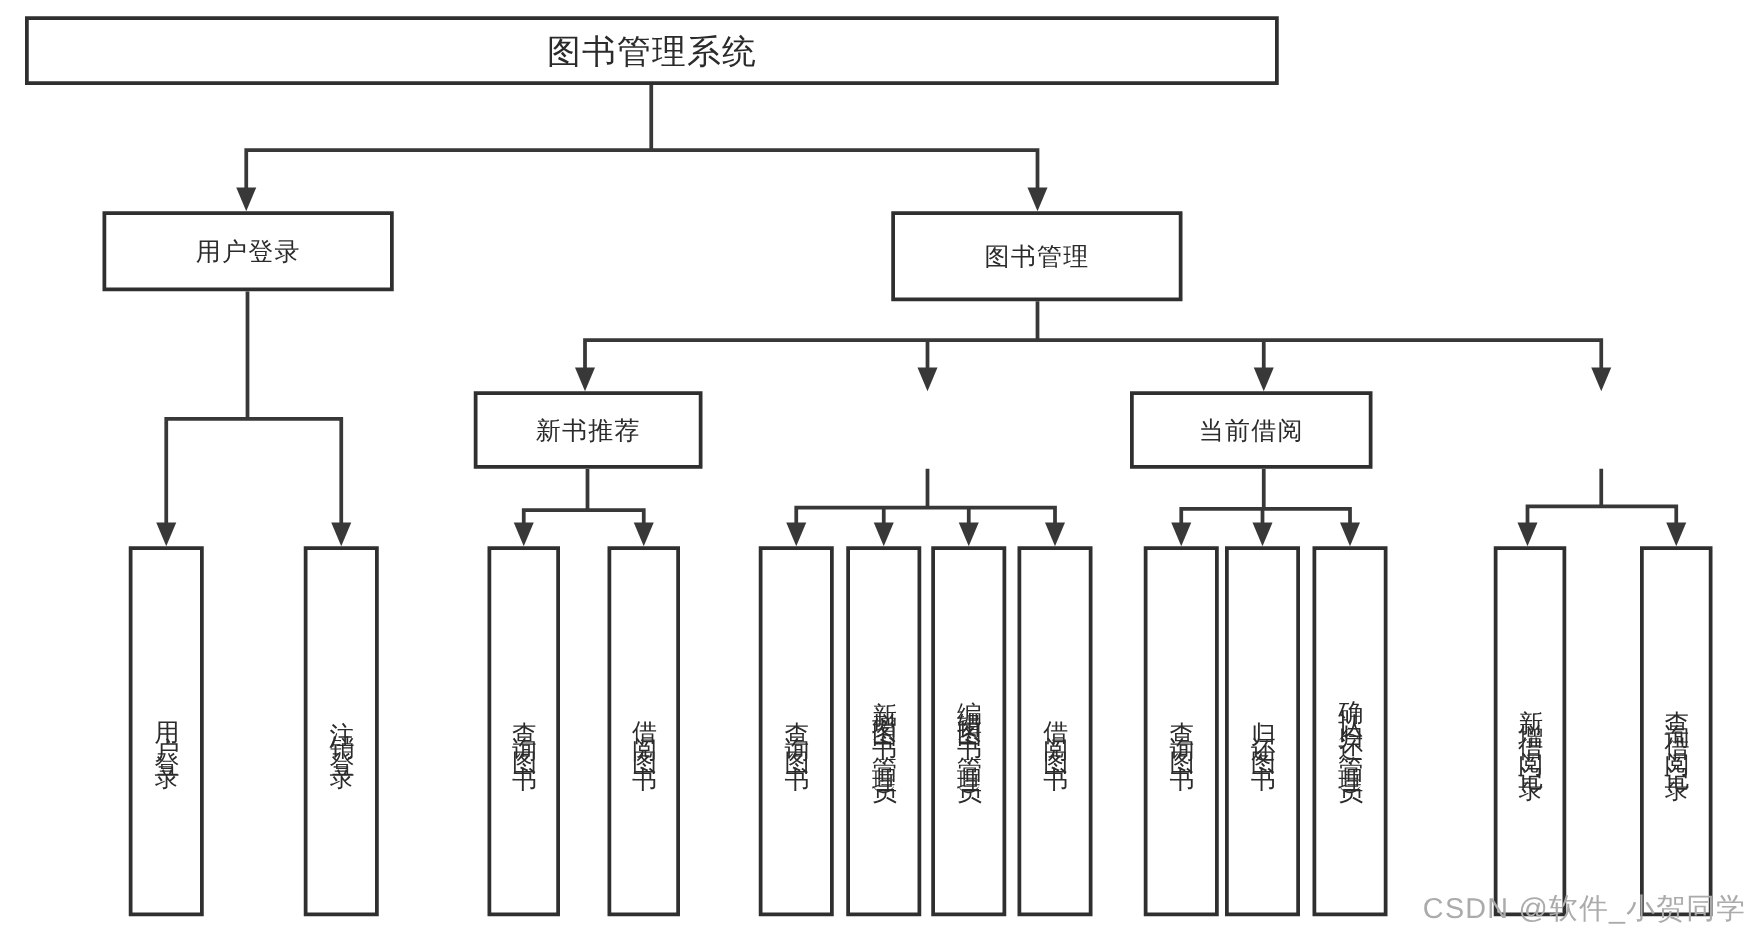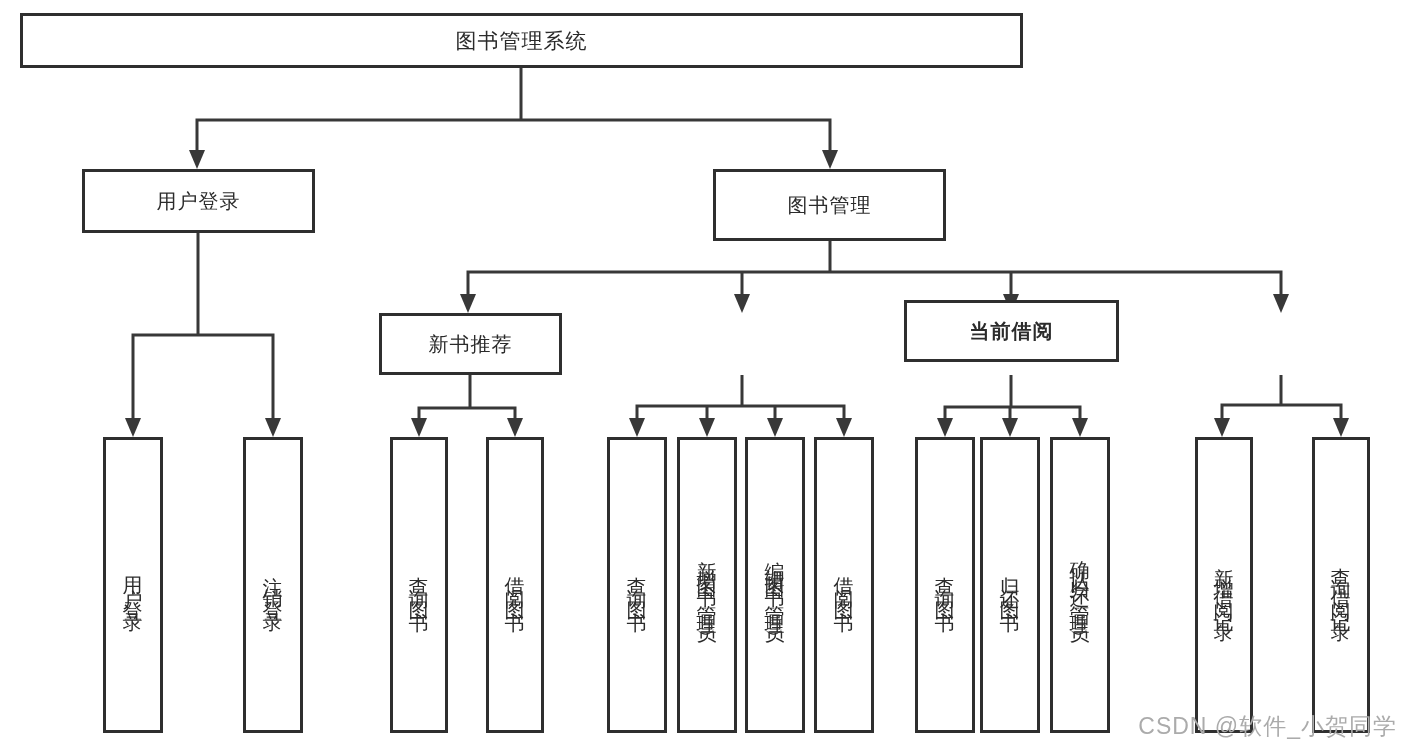--- a/index.html
+++ b/index.html
@@ -20,21 +20,21 @@
     align-items:center;
     justify-content:center;
     color:#2b2b2b;
     z-index:2;
   }
   .hlabel{
     font-size:20px;
     letter-spacing:1px;
     white-space:nowrap;
   }
-  .root .hlabel{font-size:21px;}
+  .root .hlabel{font-size:27px;}
   .leaf{top:437px;height:296px;}
   .vtext{
     writing-mode:vertical-rl;
     text-orientation:mixed;
     font-size:20px;
     letter-spacing:12px;
     line-height:1;
     white-space:nowrap;
   }
   .leaf.long .vtext{letter-spacing:9px;}
@@ -95,21 +95,21 @@
   <div class="box" style="left:82px;top:169px;width:233px;height:64px;">
     <span class="hlabel">用户登录</span>
   </div>
   <div class="box" style="left:713px;top:169px;width:233px;height:72px;">
     <span class="hlabel">图书管理</span>
   </div>
 
   <div class="box" style="left:379px;top:313px;width:183px;height:62px;">
     <span class="hlabel">新书推荐</span>
   </div>
-  <div class="box" style="left:904px;top:300px;width:215px;height:62px;font-weight:bold;">
+  <div class="box" style="left:904px;top:313px;width:194px;height:62px;">
     <span class="hlabel">当前借阅</span>
   </div>
 
   <div class="box leaf" style="left:103px;width:60px;">
     <span class="vtext">用户登录</span>
   </div>
   <div class="box leaf" style="left:243px;width:60px;">
     <span class="vtext">注销登录</span>
   </div>
 

